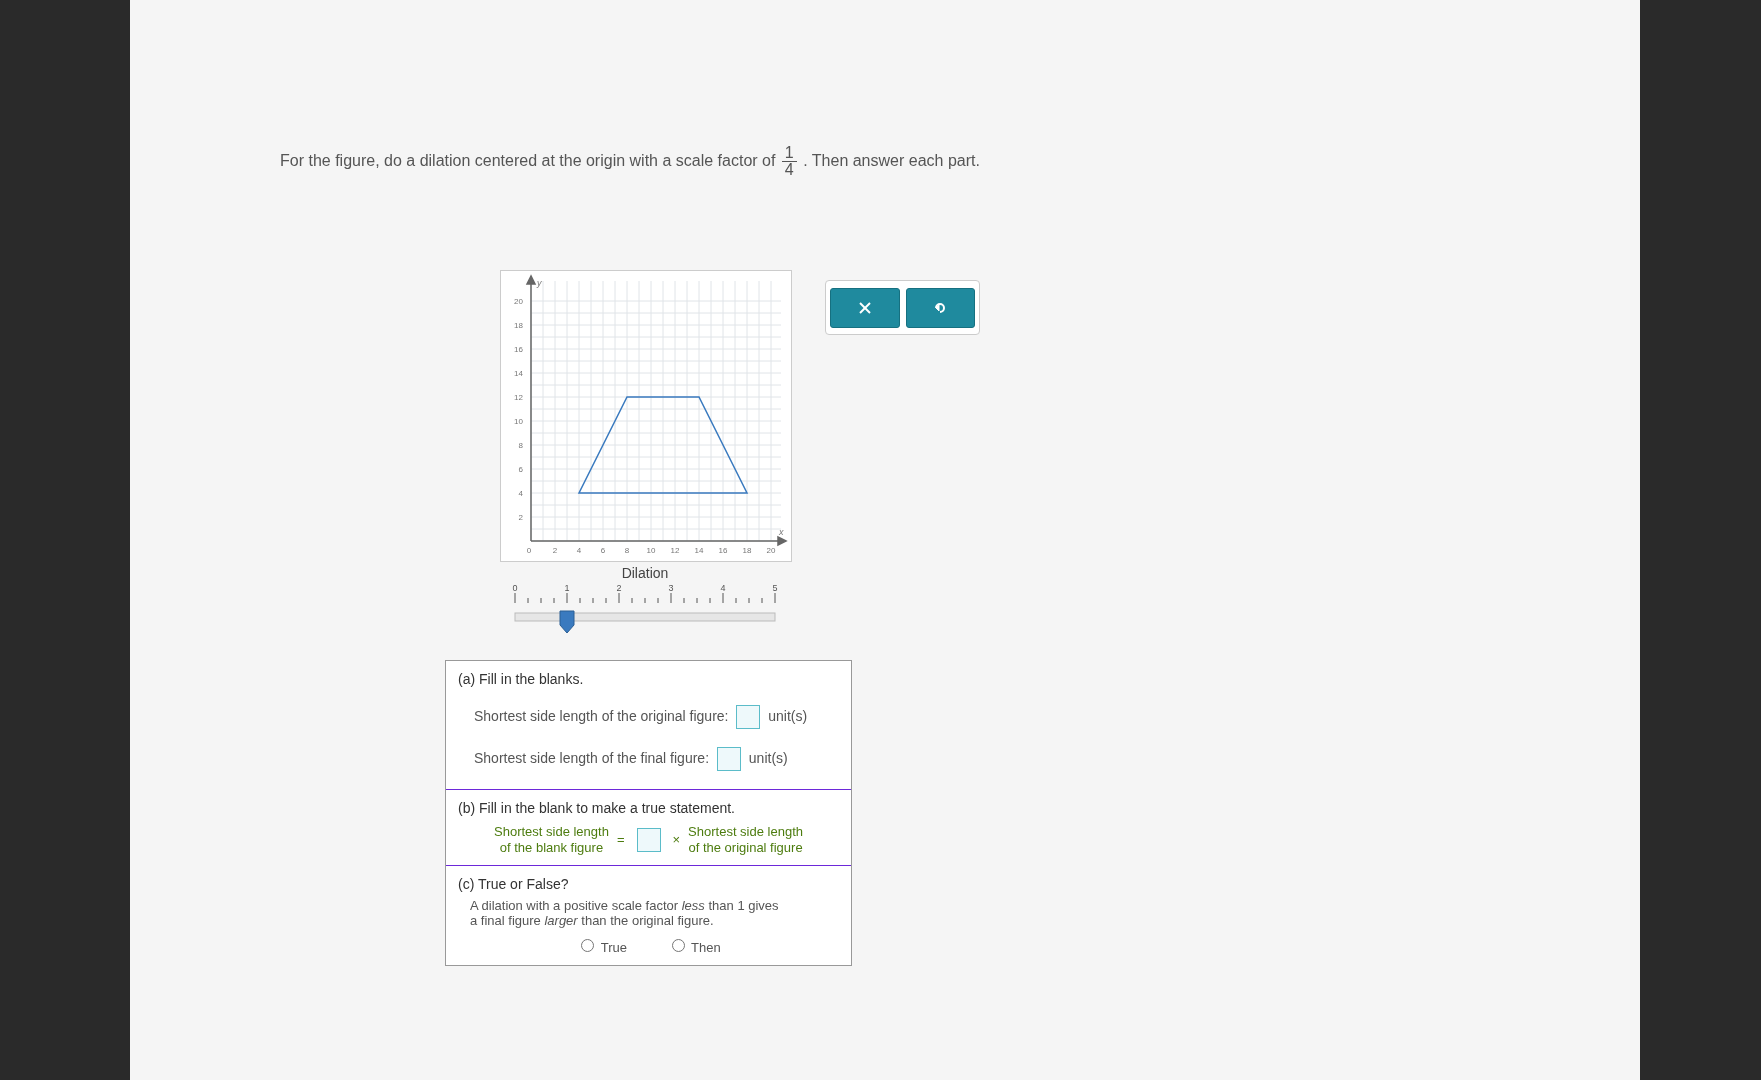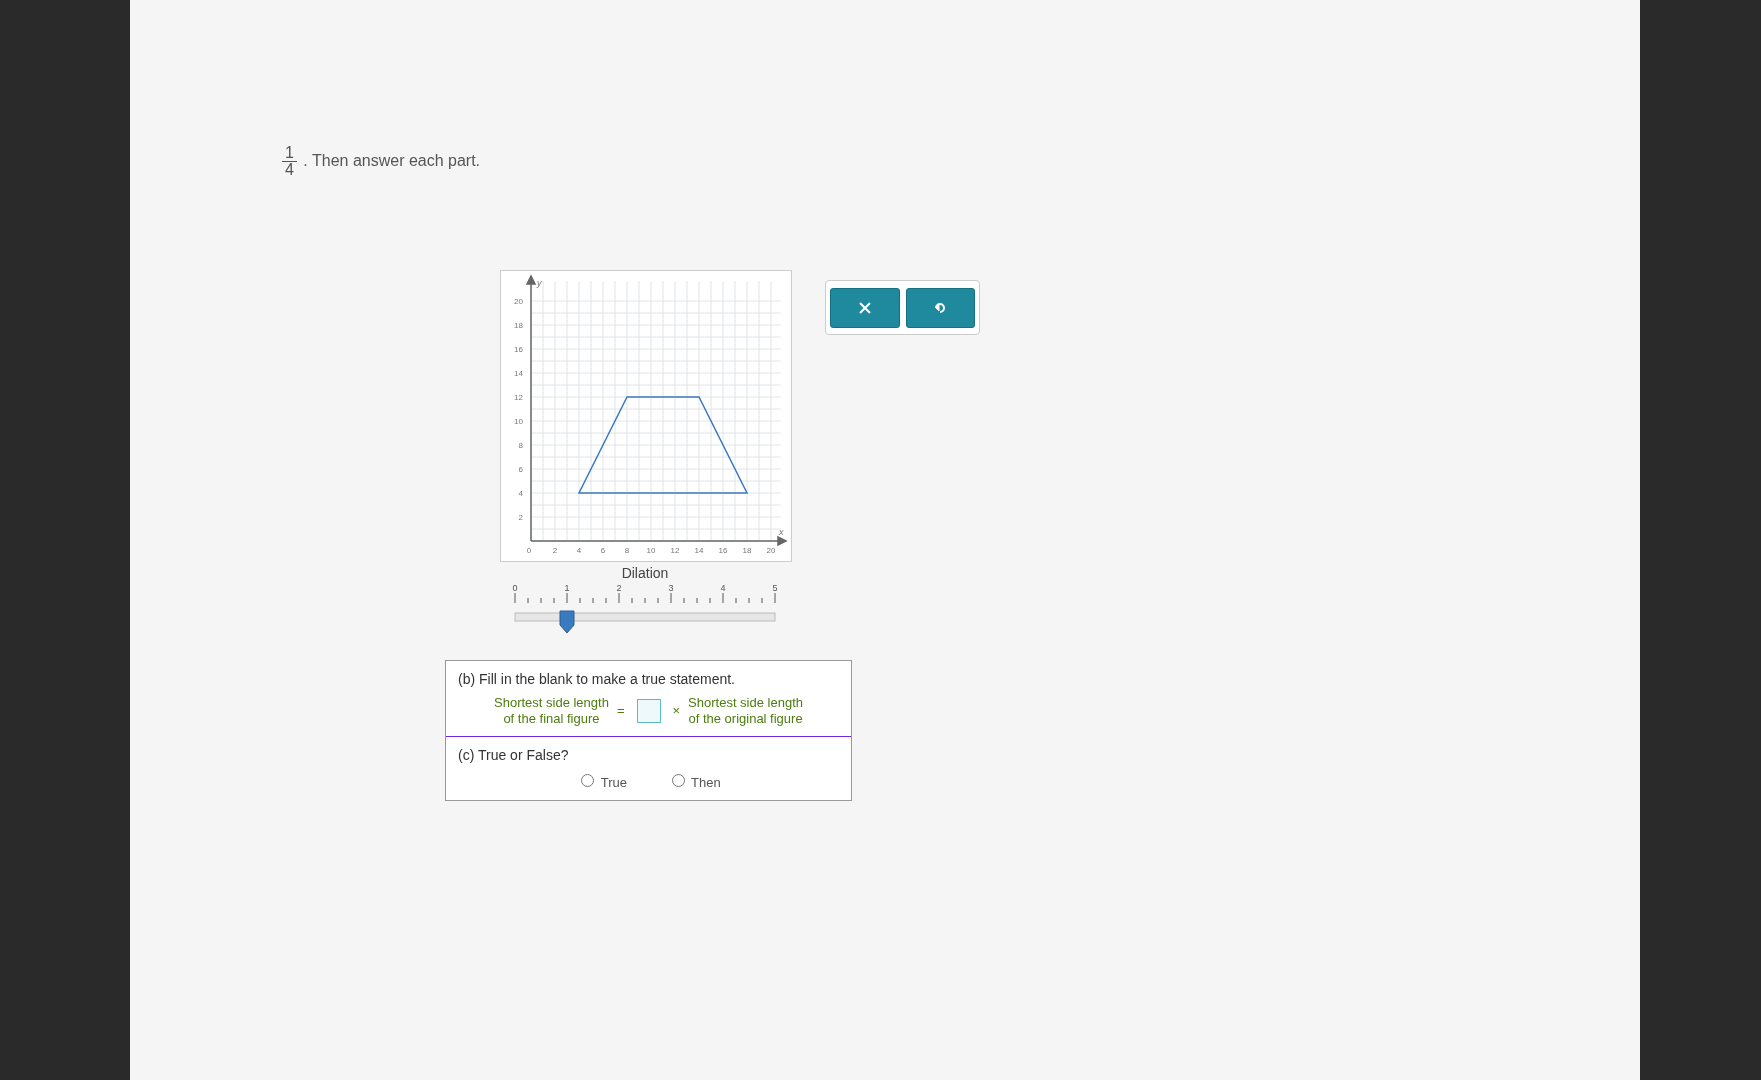--- a/index.html
+++ b/index.html
@@ -147,20 +147,21 @@
     font-size:13px;
   }
   .tf-row label { margin:12px 18px; }
 </style>
 </head>
 <body>
 
 <div class="page-area">
 
   <div class="prompt">
+    <span>For the figure, do a dilation centered at the origin with a scale factor of </span>
     <span class="fraction">
       <span class="num">1</span>
       <span class="den">4</span>
     </span>
     <span>. Then answer each part.</span>
   </div>
 
   <div class="graph-container">
     <svg width="290" height="290" viewBox="0 0 290 290">
 
@@ -299,40 +300,57 @@
         <text x="275" y="6" text-anchor="middle">5</text>
       </g>
 
       <rect x="15" y="28" width="260" height="8" fill="#e6e6e6" stroke="#bbb"></rect>
 
       <polygon points="60,26 74,26 74,40 67,48 60,40" fill="#3a7abf" stroke="#2a5e94"></polygon>
     </svg>
   </div>
 
   <div class="questions">
+    <div class="q-section">
+      <div class="q-header">(a)  Fill in the blanks.</div>
+      <div class="sub-line">
+        <span>Shortest side length of the original figure:</span>
+        <span class="input-box"></span>
+        <span>unit(s)</span>
+      </div>
+      <div class="sub-line">
+        <span>Shortest side length of the final figure:</span>
+        <span class="input-box"></span>
+        <span>unit(s)</span>
+      </div>
+    </div>
 
     <div class="q-section">
       <div class="q-header">(b)  Fill in the blank to make a true statement.</div>
       <div class="eq-row">
         <div class="stack">
           <div>Shortest side length</div>
-          <div>of the final figure</div>
+          <div>of the blank figure</div>
         </div>
         <div>=</div>
         <span class="input-box"></span>
         <div>×</div>
         <div class="stack">
           <div>Shortest side length</div>
           <div>of the original figure</div>
         </div>
       </div>
     </div>
 
     <div class="q-section">
       <div class="q-header">(c)  True or False?</div>
+      <div style="margin:6px 0 0 12px; color:#555; font-size:13px;">
+        <span>A dilation with a positive scale factor <i>less</i> than 1 gives</span><br>
+        <span>a final figure <i>larger</i> than the original figure.</span>
+      </div>
       <div class="tf-row">
         <label>
           <input type="radio" name="tf" style="">
           <span>True</span>
         </label>
         <label>
           <input type="radio" name="tf" style="">
           <span>Then</span>
         </label>
       </div>

